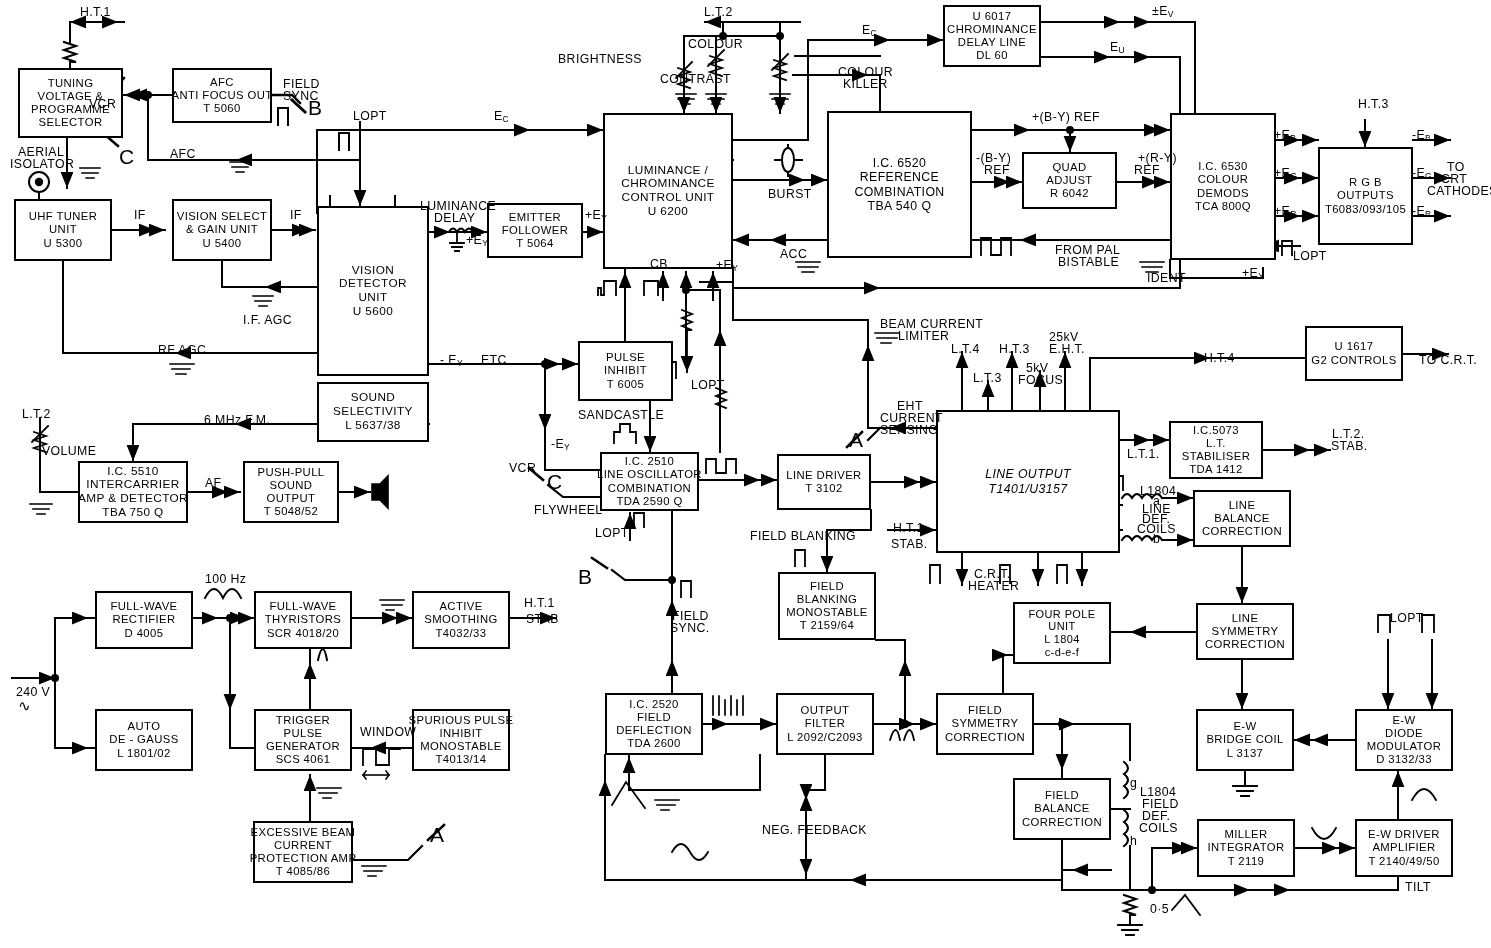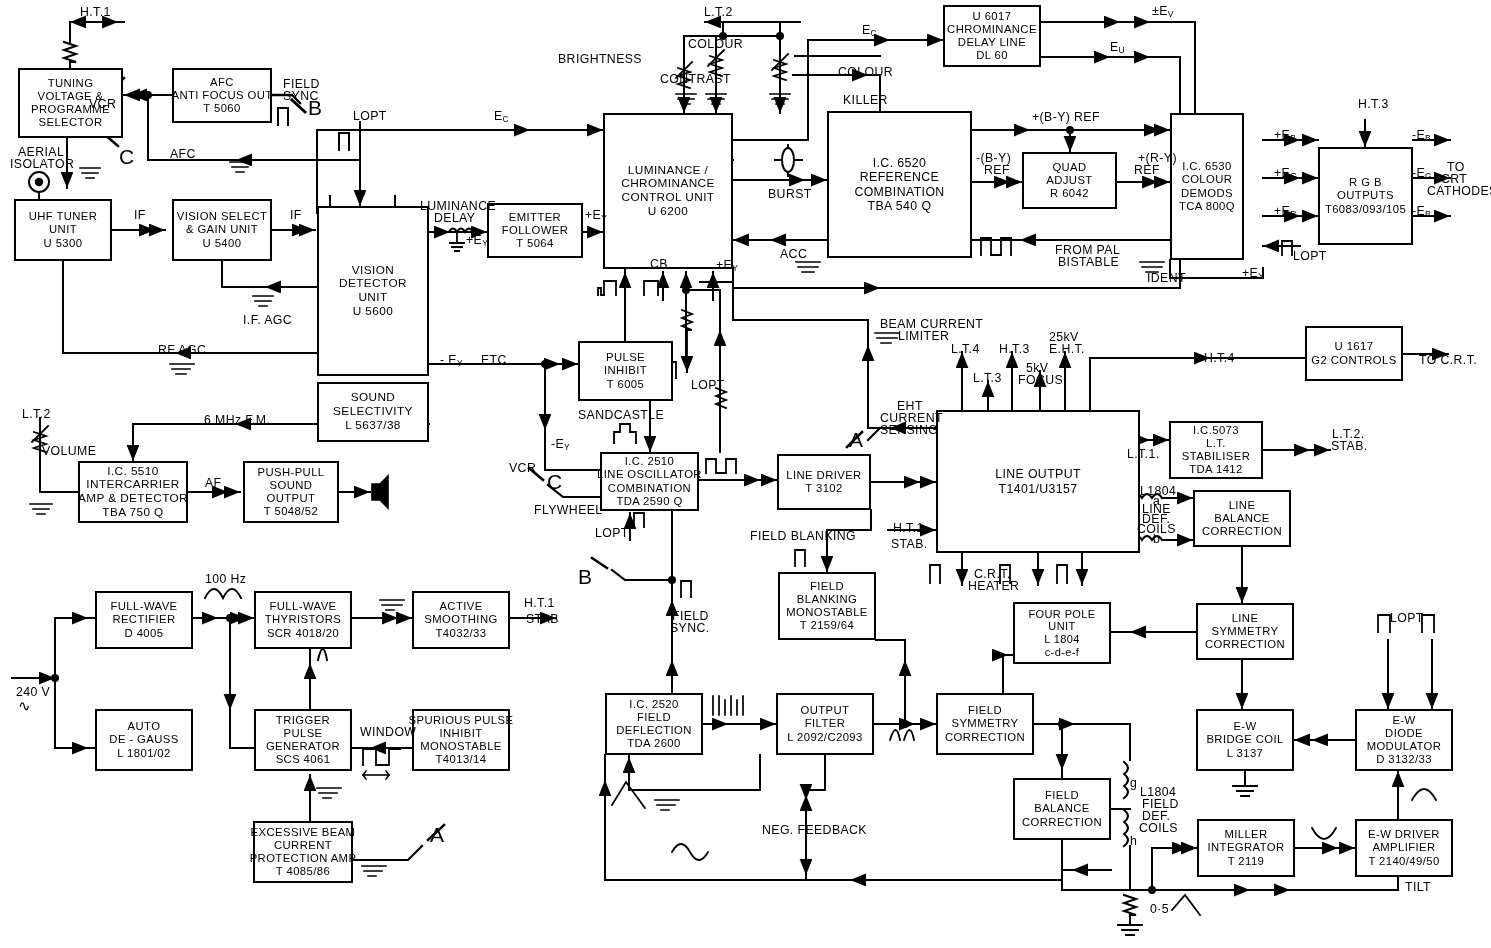--- a/index.html
+++ b/index.html
@@ -463,21 +463,21 @@
         <span>U 6017</span>
         <span>CHROMINANCE</span>
         <span>DELAY LINE</span>
         <span>DL 60</span>
       </div>
       <div class="blk" style="left: 1022px; top: 152px; width: 95px; height: 57px; font-size: 11.3px;">
         <span>QUAD</span>
         <span>ADJUST</span>
         <span>R 6042</span>
       </div>
-      <div class="blk" style="left: 1170px; top: 113px; width: 74px; height: 147px; font-size: 11.3px;">
+      <div class="blk" style="left: 1170px; top: 113px; width: 106px; height: 147px; font-size: 11.3px;">
         <span>I.C. 6530</span>
         <span>COLOUR</span>
         <span>DEMODS</span>
         <span>TCA 800Q</span>
       </div>
       <div class="blk" style="left: 1318px; top: 147px; width: 95px; height: 98px; font-size: 11.3px;">
         <span>R G B</span>
         <span>OUTPUTS</span>
         <span>T6083/093/105</span>
       </div>
@@ -501,21 +501,21 @@
       <div class="blk" style="left: 600px; top: 452px; width: 99px; height: 59px; font-size: 11.3px;">
         <span>I.C. 2510</span>
         <span>LINE  OSCILLATOR</span>
         <span>COMBINATION</span>
         <span>TDA  2590 Q</span>
       </div>
       <div class="blk" style="left: 777px; top: 454px; width: 94px; height: 56px; font-size: 11.3px;">
         <span>LINE DRIVER</span>
         <span>T 3102</span>
       </div>
-      <div class="blk" style="left: 936px; top: 410px; width: 204px; height: 143px; font-size: 12.3px;">
+      <div class="blk" style="left: 936px; top: 410px; width: 184px; height: 143px; font-size: 12.3px; font-style: italic;">
         <span>LINE OUTPUT</span>
         <span>T1401/U3157</span>
       </div>
       <div class="blk" style="left: 1169px; top: 421px; width: 94px; height: 58px; font-size: 11.3px;">
         <span>I.C.5073</span>
         <span>L.T.</span>
         <span>STABILISER</span>
         <span>TDA 1412</span>
       </div>
       <div class="blk" style="left: 1305px; top: 326px; width: 98px; height: 55px; font-size: 11.3px;">
@@ -648,21 +648,21 @@
       <div class="lbl f12" style="left: 434px; top: 212px;"><span>DELAY</span></div>
       <div class="lbl f12" style="left: 558px; top: 53px;"><span>BRIGHTNESS</span></div>
       <div class="lbl f12" style="left: 660px; top: 73px;"><span>CONTRAST</span></div>
       <div class="lbl f12" style="left: 688px; top: 38px;"><span>COLOUR</span></div>
       <div class="lbl f12" style="left: 704px; top: 6px;"><span>L.T.2</span></div>
       <div class="lbl f12" style="left: 494px; top: 110px;"><span>E</span><span class="sub">C</span></div>
       <div class="lbl f12" style="left: 768px; top: 188px;"><span>BURST</span></div>
       <div class="lbl f12" style="left: 780px; top: 248px;"><span>ACC</span></div>
       <div class="lbl f12" style="left: 650px; top: 258px;"><span>CB</span></div>
       <div class="lbl f12" style="left: 838px; top: 66px;"><span>COLOUR</span></div>
-      <div class="lbl f12" style="left: 843px; top: 78px; margin-top: 16px;"><span>KILLER</span></div>
+      <div class="lbl f12" style="left: 843px; top: 78px;"><span>KILLER</span></div>
       <div class="lbl f12" style="left: 862px; top: 24px;"><span>E</span><span class="sub">C</span></div>
       <div class="lbl f12" style="left: 1110px; top: 41px;"><span>E</span><span class="sub">U</span></div>
       <div class="lbl f12" style="left: 1152px; top: 5px;"><span>±E</span><span class="sub">V</span></div>
       <div class="lbl f12" style="left: 1032px; top: 111px;"><span>+(B-Y) REF</span></div>
       <div class="lbl f12" style="left: 976px; top: 152px;"><span>-(B-Y)</span></div>
       <div class="lbl f12" style="left: 984px; top: 164px;"><span>REF</span></div>
       <div class="lbl f12" style="left: 1126px; top: 152px; margin-left: 12px;"><span>+(R-Y)</span></div>
       <div class="lbl f12" style="left: 1134px; top: 164px;"><span>REF</span></div>
       <div class="lbl f12" style="left: 1055px; top: 244px;"><span>FROM PAL</span></div>
       <div class="lbl f12" style="left: 1058px; top: 256px;"><span>BISTABLE</span></div>

